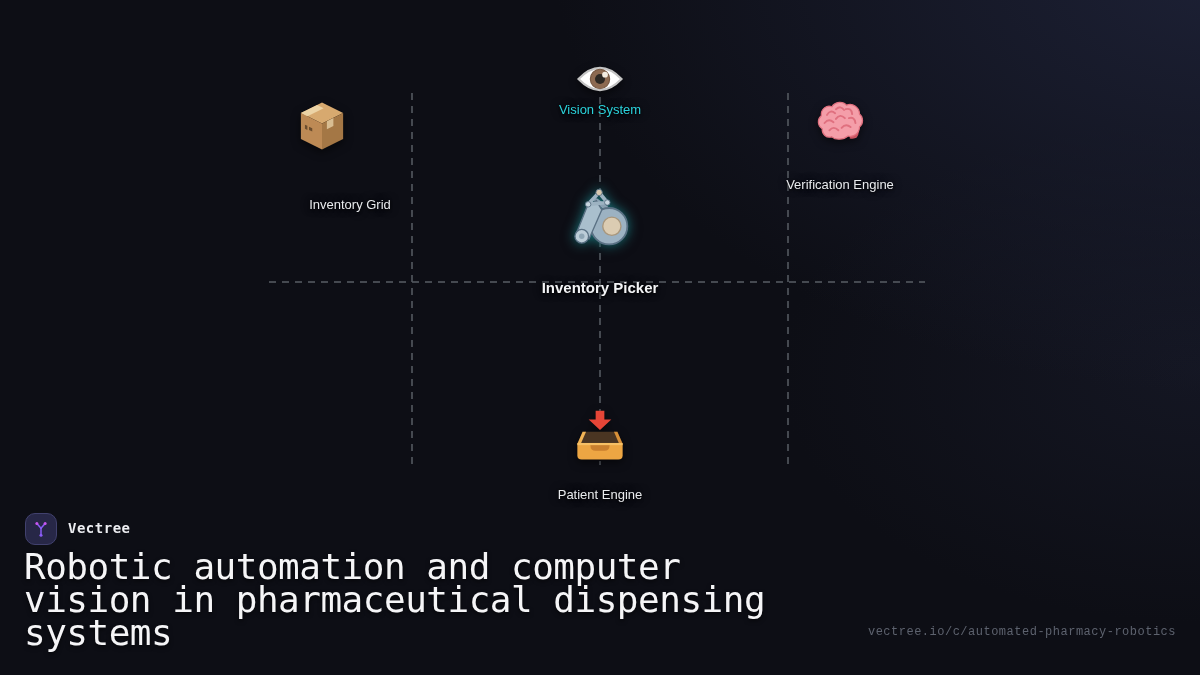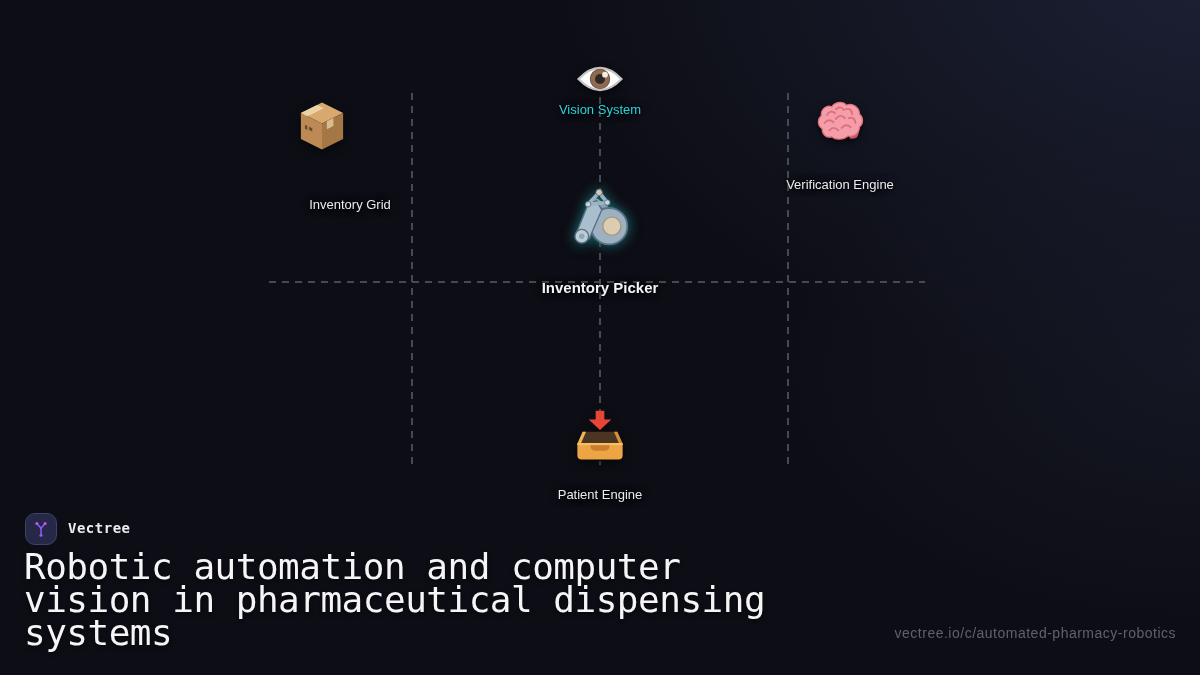--- a/index.html
+++ b/index.html
@@ -67,22 +67,22 @@
   }
   .page-title {
     position:absolute; left:24px; top:550px; width:800px;
     font-family:"DejaVu Sans Mono", monospace; font-weight:normal;
     font-size:36px; line-height:33px; color:#f5f5f7;
     letter-spacing:-0.5px;
     text-shadow:0 2px 4px rgba(0,0,0,.6);
   }
   .page-url {
     position:absolute; right:24px; top:625px;
-    font-family:Liberation Sans, sans-serif;
-    font-size:14px; color:#5d626e; letter-spacing:.5px;margin-left:24px;
+    font-family:Liberation Mono, monospace;
+    font-size:12px; color:#5d626e; letter-spacing:.5px;margin-left:24px;
   }
 </style>
 </head>
 <body>
 
 <div class="stage">
 
   <div class="vline" id="vline-left"></div>
   <div class="vline" id="vline-mid"></div>
   <div class="vline" id="vline-right"></div>

